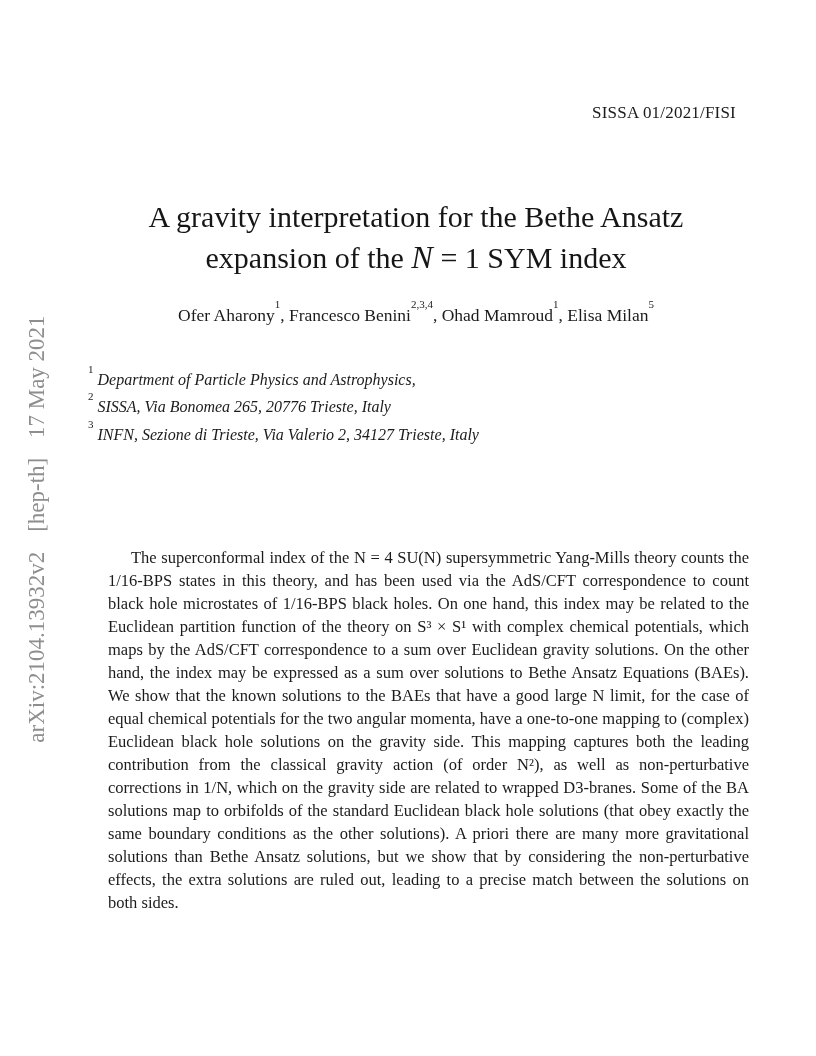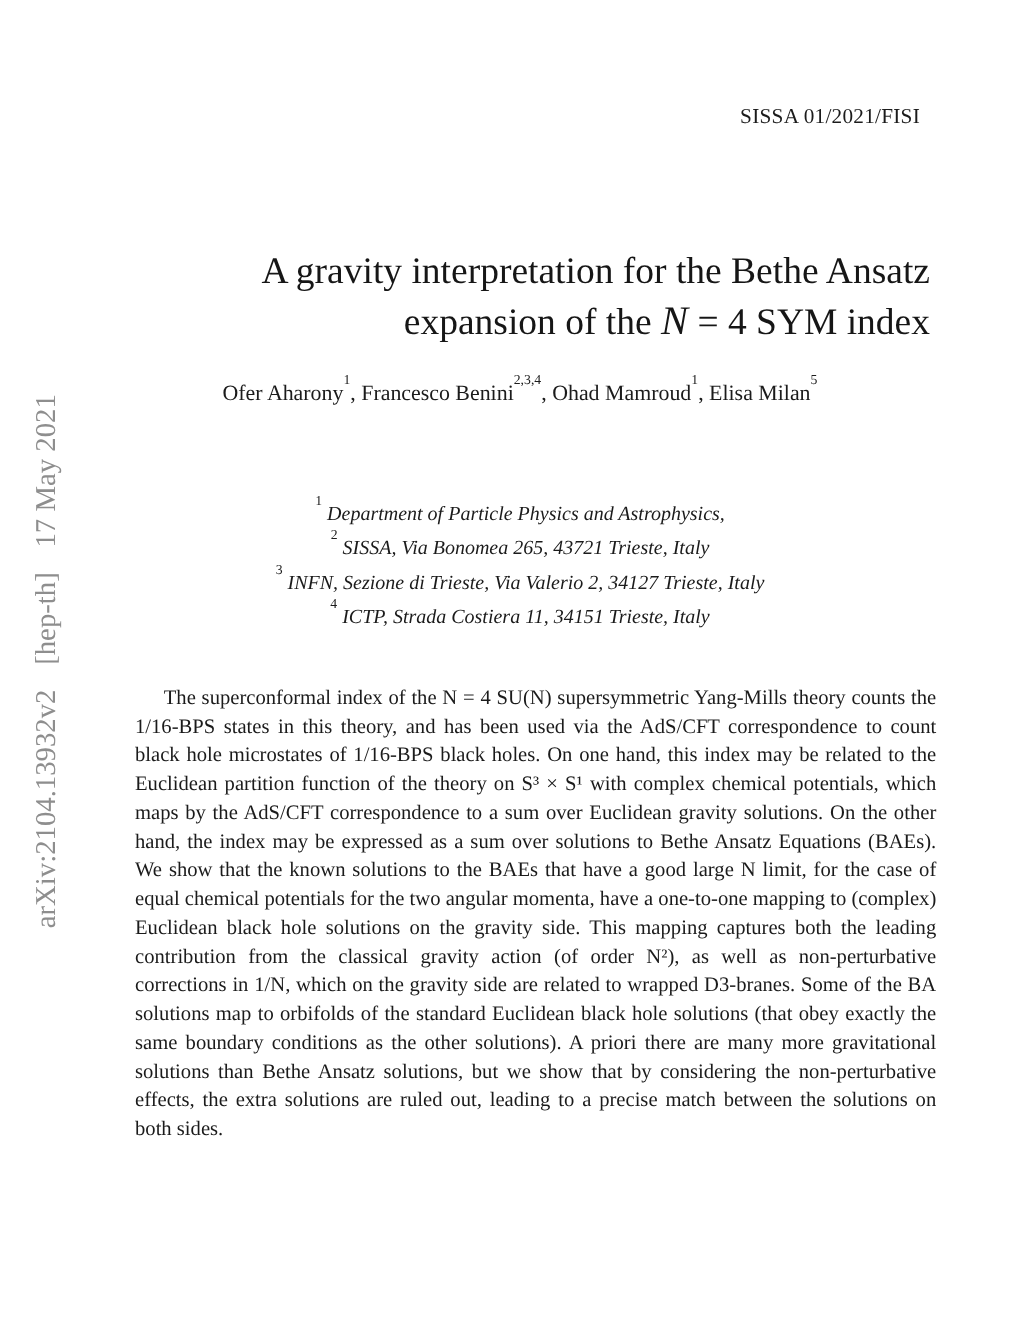--- a/index.html
+++ b/index.html
@@ -12,21 +12,21 @@
     width: 816px;
     height: 1056px;
     margin: 0 auto;
     background: #ffffff;
     font-family: "Liberation Serif", "DejaVu Serif", serif;
     color: #1b1b1b;
     overflow: hidden;
   }
   .report-number {
     position: absolute;
-    top: 83px;
+    top: 103px;
     right: 80px;
     font-size: 17px;
     letter-spacing: 0.2px;
   }
   .watermark {
     position: absolute;
     top: 529px;
     left: 37px;
     transform: translate(-50%, -50%) rotate(-90deg);
     white-space: nowrap;
@@ -41,21 +41,21 @@
     top: 196px;
     left: 88px;
     width: 656px;
     margin: 0;
     text-align: center;
     font-size: 30px;
     font-weight: normal;
     line-height: 41px;
     color: #161616;
   }
-  .title-line { display: block; text-align: right; }
+  .title-line { display: block; }
   .cal {
     font-style: italic;
     font-size: 1.08em;
   }
   .authors {
     position: absolute;
     top: 304px;
     left: 88px;
     width: 656px;
     text-align: center;
@@ -65,25 +65,24 @@
     font-size: 11px;
     position: relative;
     top: -6px;
     font-style: normal;
   }
   .affiliations {
     position: absolute;
     top: 364px;
     left: 88px;
     width: 656px;
-    text-align: center;
+    text-align: left;
     font-style: italic;
     font-size: 16px;
     line-height: 23px;
-    margin-top: 32px;
   }
   .affil-line sup.marker {
     margin-right: 4px;
   }
   .abstract {
     position: absolute;
     top: 534px;
     left: 96px;
     width: 641px;
     margin: 12px;
@@ -101,32 +100,31 @@
   <div class="report-number">SISSA 01/2021/FISI</div>
 
   <div class="watermark">
     <span class="wm-seg">arXiv:2104.13932v2</span>
     <span class="wm-seg">[hep-th]</span>
     <span class="wm-seg">17 May 2021</span>
   </div>
 
   <h1 class="title">
     <span class="title-line">A gravity interpretation for the Bethe Ansatz</span>
-    <span class="title-line"><span>expansion of the </span><span class="cal">N</span><span> = 4 SYM index</span></span>
+    <span class="title-line"><span>expansion of the </span><span class="cal">N</span><span> = 1 SYM index</span></span>
   </h1>
 
   <div class="authors">
     <span class="author"><span>Ofer Aharony</span><sup class="marker">1</sup><span>,</span></span>
     <span class="author"><span>Francesco Benini</span><sup class="marker">2,3,4</sup><span>,</span></span>
     <span class="author"><span>Ohad Mamroud</span><sup class="marker">1</sup><span>,</span></span>
     <span class="author"><span>Elisa Milan</span><sup class="marker">5</sup><span></span></span>
   </div>
 
   <div class="affiliations">
     <div class="affil-line"><sup class="marker">1</sup><span>Department of Particle Physics and Astrophysics,</span></div>
-    <div class="affil-line"><sup class="marker">2</sup><span>SISSA, Via Bonomea 265, 43721 Trieste, Italy</span></div>
+    <div class="affil-line"><sup class="marker">2</sup><span>SISSA, Via Bonomea 265, 20776 Trieste, Italy</span></div>
     <div class="affil-line"><sup class="marker">3</sup><span>INFN, Sezione di Trieste, Via Valerio 2, 34127 Trieste, Italy</span></div>
-    <div class="affil-line"><sup class="marker">4</sup><span>ICTP, Strada Costiera 11, 34151 Trieste, Italy</span></div>
   </div>
 
   <p class="abstract">The superconformal index of the N = 4 SU(N) supersymmetric Yang-Mills theory counts the 1/16-BPS states in this theory, and has been used via the AdS/CFT correspondence to count black hole microstates of 1/16-BPS black holes. On one hand, this index may be related to the Euclidean partition function of the theory on S³ × S¹ with complex chemical potentials, which maps by the AdS/CFT correspondence to a sum over Euclidean gravity solutions. On the other hand, the index may be expressed as a sum over solutions to Bethe Ansatz Equations (BAEs). We show that the known solutions to the BAEs that have a good large N limit, for the case of equal chemical potentials for the two angular momenta, have a one-to-one mapping to (complex) Euclidean black hole solutions on the gravity side. This mapping captures both the leading contribution from the classical gravity action (of order N²), as well as non-perturbative corrections in 1/N, which on the gravity side are related to wrapped D3-branes. Some of the BA solutions map to orbifolds of the standard Euclidean black hole solutions (that obey exactly the same boundary conditions as the other solutions). A priori there are many more gravitational solutions than Bethe Ansatz solutions, but we show that by considering the non-perturbative effects, the extra solutions are ruled out, leading to a precise match between the solutions on both sides.</p>
 
 </div>
 
 </body></html>

